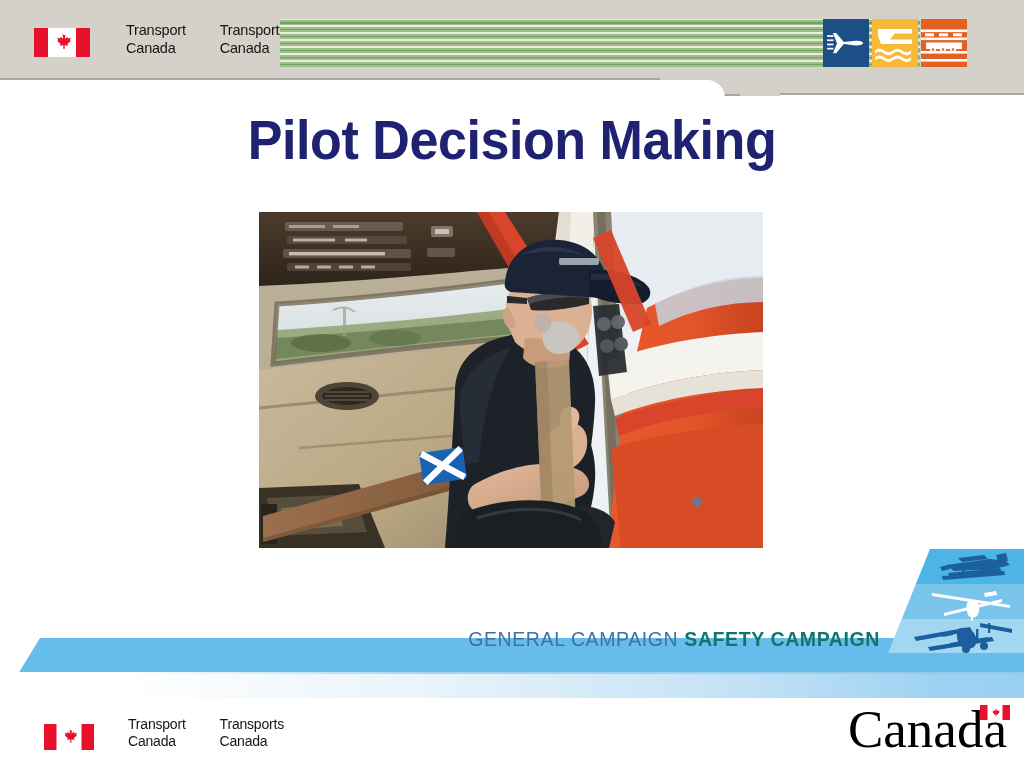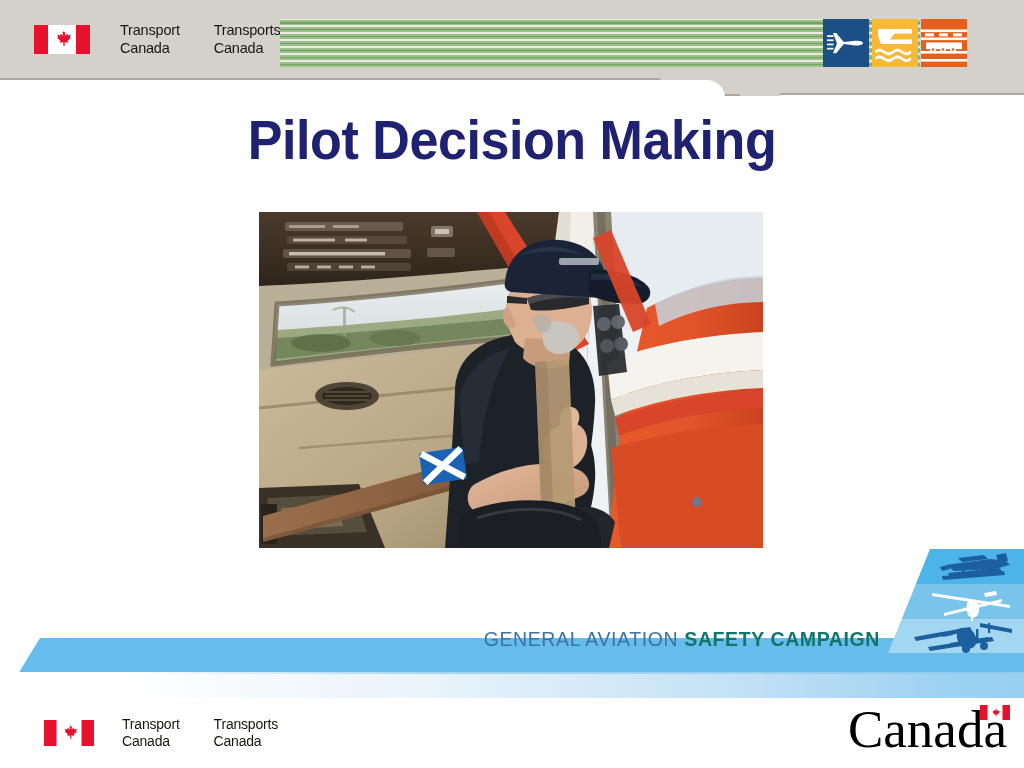--- a/index.html
+++ b/index.html
@@ -64,22 +64,22 @@
     left: 655px; top: 80px;
     width: 70px;
     height: 18px;
     background: #ffffff;
     border-top-right-radius: 40px;
   }
 
   .tc-sig {
     position: absolute;
     display: flex;
-    align-items: center;
-    gap: 8px;
+    align-items: flex-end;
+    gap: 14px;
   }
   .tc-sig .flag-box {
     width: 56px;
     height: 29px;
     margin-right: 22px;
   }
   .tc-sig .sig-text {
     display: flex;
     gap: 34px;
   }
@@ -465,21 +465,21 @@
 </div>
 
 <div class="banner-blue-stripe">
   <svg width="1024" height="40" viewBox="0 0 1024 40" aria-hidden="true">
     <polygon points="40,2 1024,2 1024,38 18,38" fill="#66bcea"></polygon>
   </svg>
 </div>
 <div class="banner-gradient"></div>
 
 <div class="campaign-text">
-  <span>GENERAL AVIATION</span>
+  <span>GENERAL CAMPAIGN</span>
   <span class="bold">SAFETY CAMPAIGN</span>
 </div>
 
 <div class="tailfin">
   <svg width="140" height="120" viewBox="0 0 140 120" aria-hidden="true">
     <defs>
       <clipPath id="finClip">
         <polygon points="46,0 140,0 140,104 4,104"></polygon>
       </clipPath>
     </defs>

